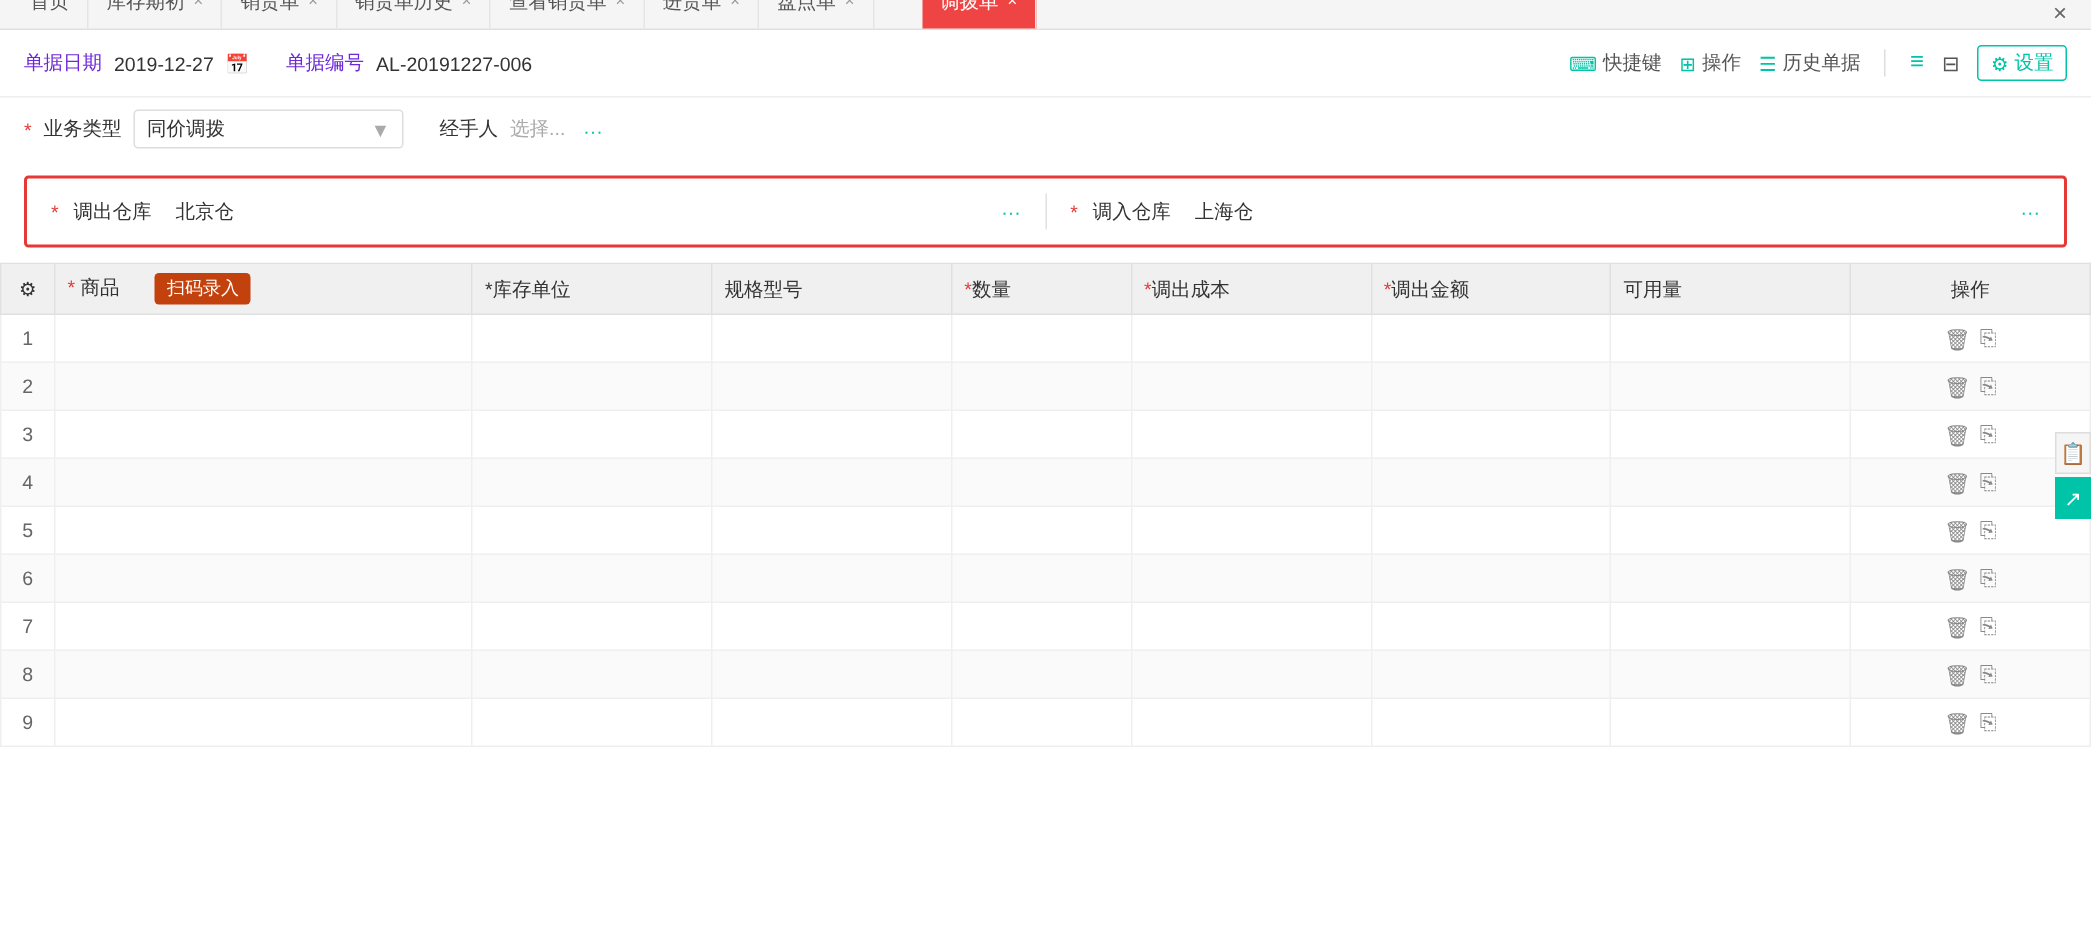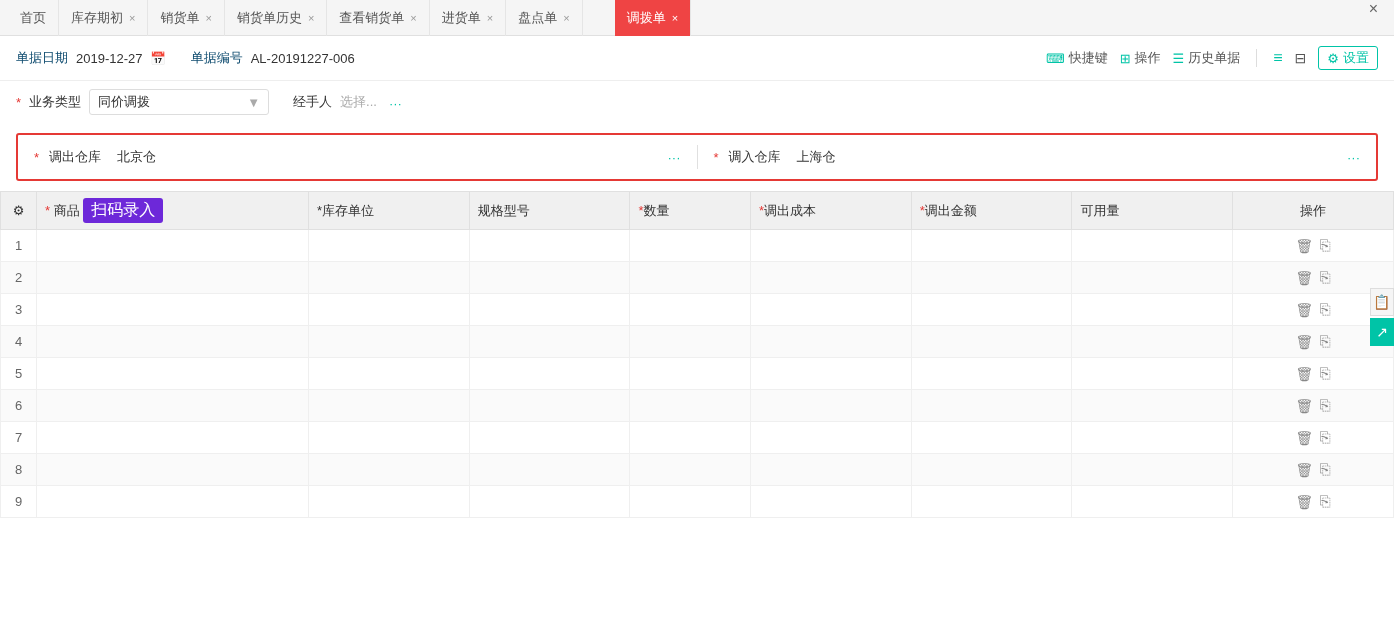--- a/index.html
+++ b/index.html
@@ -1,24 +1,24 @@
 <!DOCTYPE html>
 <html><head>
   <meta charset="utf-8">
   <style>
     * { box-sizing: border-box; margin: 0; padding: 0; }
     body { font-family: "Microsoft YaHei", "PingFang SC", sans-serif; font-size: 13px; color: #333; background: #fff; overflow: hidden; }
 
     
     .tab-bar {
       display: flex;
-      align-items: flex-start;
+      align-items: flex-end;
       border-bottom: 1px solid #e0e0e0;
       background: #f5f5f5;
-      height: 36px;
+      height: 20px;
       padding: 0 8px;
     }
     .tab-item {
       display: flex;
       align-items: center;
       padding: 0 12px;
       height: 36px;
       cursor: pointer;
       color: #555;
       font-size: 13px;
@@ -55,21 +55,21 @@
       border-bottom: 1px solid #eee;
       gap: 24px;
     }
     .form-header-item {
       display: flex;
       align-items: center;
       gap: 8px;
       font-size: 13px;
       color: #333;
     }
-    .form-header-item .label { color: #0c4a6e; }
+    .form-header-item .label { color: #6d28d9; }
     .form-header-item .value { color: #333; }
     .calendar-icon { color: #00c4a7; cursor: pointer; }
     .header-actions {
       margin-left: auto;
       display: flex;
       align-items: center;
       gap: 12px;
       font-size: 13px;
       color: #555;
     }
@@ -201,28 +201,28 @@
     .ops-icon {
       cursor: pointer;
       color: #888;
       font-size: 14px;
     }
 
     
     .th-gear { width: 36px; text-align: center; }
     .th-product { min-width: 120px; }
     .th-scan {
-      background: #6d28d9;
+      background: #c2410c;
       color: #fff;
       padding: 2px 8px;
       border-radius: 3px;
-      font-size: 16px;
+      font-size: 12px;
       cursor: pointer;
       display: inline-block;
-      margin-left: 0;
+      margin-left: 20px;
     }
     .th-unit { min-width: 80px; }
     .th-spec { min-width: 80px; }
     .th-qty { min-width: 60px; }
     .th-cost { min-width: 80px; }
     .th-amount { min-width: 80px; }
     .th-avail { min-width: 80px; }
     .th-ops { min-width: 80px; text-align: center; }
 
     

